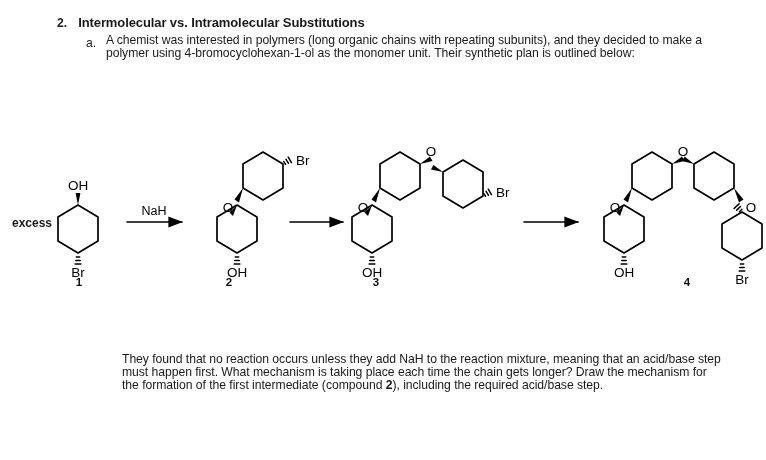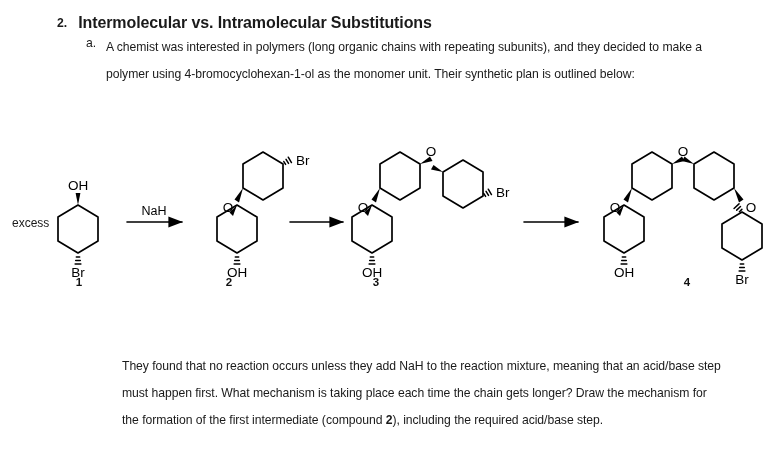--- a/index.html
+++ b/index.html
@@ -29,29 +29,29 @@
     align-items: flex-start;
   }
   .q-marker {
     font-size: 12.2px;
     line-height: 18px;
     font-weight: 700;
     color: #1a1a1a;
   }
   .q-marker.plain { font-weight: 400; }
   .q-heading {
-    font-size: 16px;
+    font-size: 13px;
     line-height: 18px;
     font-weight: 700;
     letter-spacing: -0.1px;
     white-space: nowrap;
   }
   .q-para {
     font-size: 12.2px;
-    line-height: 27px;
+    line-height: 13px;
     font-weight: 400;
     letter-spacing: -0.05px;
   }
   .q-para .bold { font-weight: 700; }
 
   #item-number   { left: 57px;  top: 14px; }
   #sub-marker    { left: 86px;  top: 34px; }
   #intro-text    { left: 106px; top: 34px; width: 600px; }
   #closing-text  { left: 106px; top: 353px; width: 600px; margin-left: 16px; }
 
@@ -69,21 +69,21 @@
     position: absolute;
     font-size: 11.5px;
     font-weight: 700;
     color: #111;
     text-align: center;
     width: 20px;
   }
   .excess-label {
     position: absolute;
     font-size: 12px;
-    font-weight: 400;
+    font-weight: 700;
     color: #1a1a1a;
   }
 </style>
 </head>
 <body>
 
 <div class="q-block">
 
   <div class="q-row" id="item-number">
     <span class="q-marker">2.</span>

